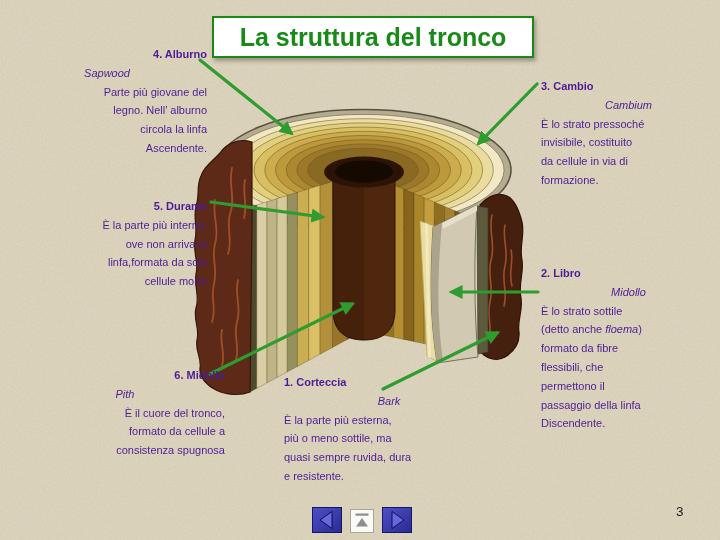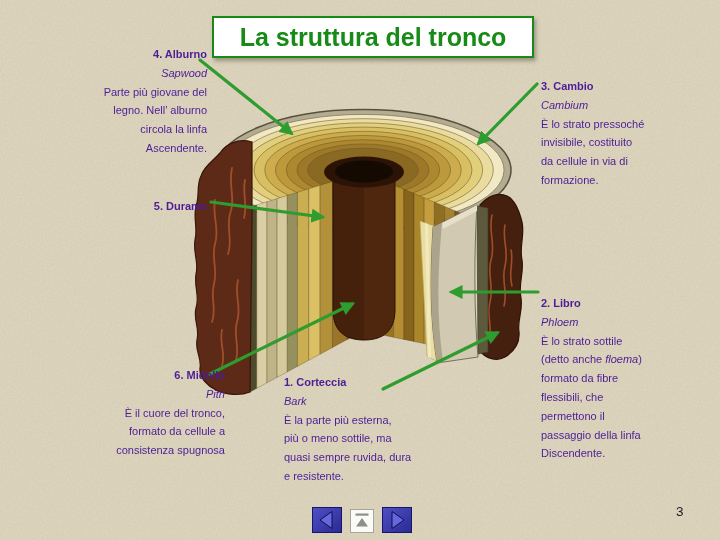--- a/index.html
+++ b/index.html
@@ -9,21 +9,21 @@
   .title-box{
     position:absolute;left:212px;top:16px;width:318px;height:38px;
     background:#FFFFFF;border:2px solid #178A17;
     box-shadow:2px 3px 4px rgba(80,70,50,0.45);
     display:flex;align-items:center;justify-content:center;
   }
   .title-box span{font-size:25px;font-weight:bold;color:#178A17;white-space:nowrap;}
   .block{position:absolute;font-size:11px;line-height:18.8px;color:#4c1d95;}
   .align-r{text-align:right;}
   .bh{font-weight:bold;}
-  .be{font-style:italic;}
+  .be{font-style:italic;text-align:center;}
   .bd{white-space:pre-line;}
   .bd i{font-style:italic;margin-top:20px;}
   .nav{position:absolute;left:312px;top:507px;display:flex;align-items:flex-start;gap:8px;}
   .nav-btn{display:block;padding:0;border:none;background:none;cursor:pointer;}
   .page-num{position:absolute;left:676px;top:504px;font-size:13.5px;color:#222;}
 </style>
 </head>
 <body>
 
 <div class="slide">
@@ -143,20 +143,24 @@
     <div class="bh">4. Alburno</div>
     <div class="be">Sapwood</div>
     <div class="bd">Parte più giovane del
 legno. Nell’ alburno
 circola la linfa
 Ascendente.</div>
   </div>
 
   <div class="block align-r" style="left:7px;top:197px;width:200px;">
     <div class="bh">5. Durame</div>
+    <div class="bd">È la parte più interna,
+ove non arriva la
+linfa,formata da sole
+cellule morte</div>
   </div>
 
   <div class="block align-r" style="left:25px;top:366px;width:200px;">
     <div class="bh">6. Midollo</div>
     <div class="be">Pith</div>
     <div class="bd">È il cuore del tronco,
 formato da cellule a
 consistenza spugnosa</div>
   </div>
 
@@ -171,23 +175,23 @@
 
   <div class="block" style="left:541px;top:77px;width:175px;">
     <div class="bh">3. Cambio</div>
     <div class="be">Cambium</div>
     <div class="bd">È lo strato pressoché
 invisibile, costituito
 da cellule in via di
 formazione.</div>
   </div>
 
-  <div class="block" style="left:541px;top:294px;width:175px;">
+  <div class="block" style="left:541px;top:264px;width:175px;">
     <div class="bh">2. Libro</div>
-    <div class="be">Phloem</div>
+    <div class="be">Midollo</div>
     <div class="bd"><span>È lo strato sottile
 (detto anche </span><i>floema</i><span>)
 formato da fibre
  flessibili, che
 permettono il
 passaggio della linfa
 Discendente.</span></div>
   </div>
 
   <div class="nav">

